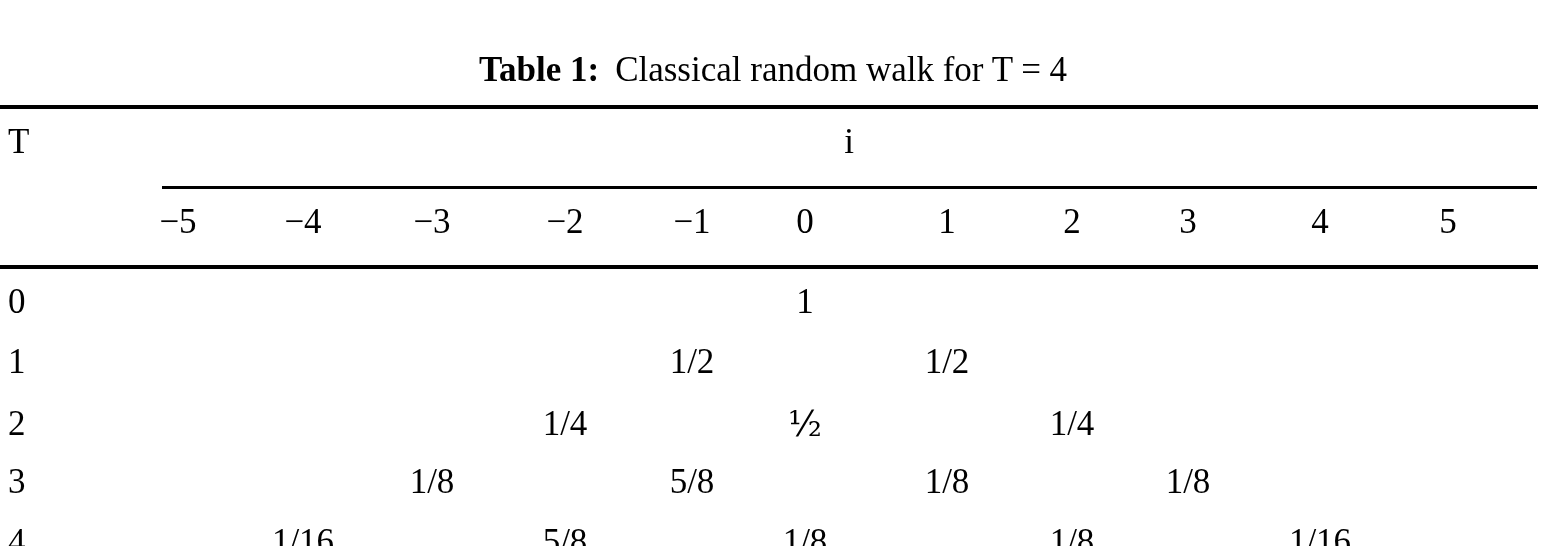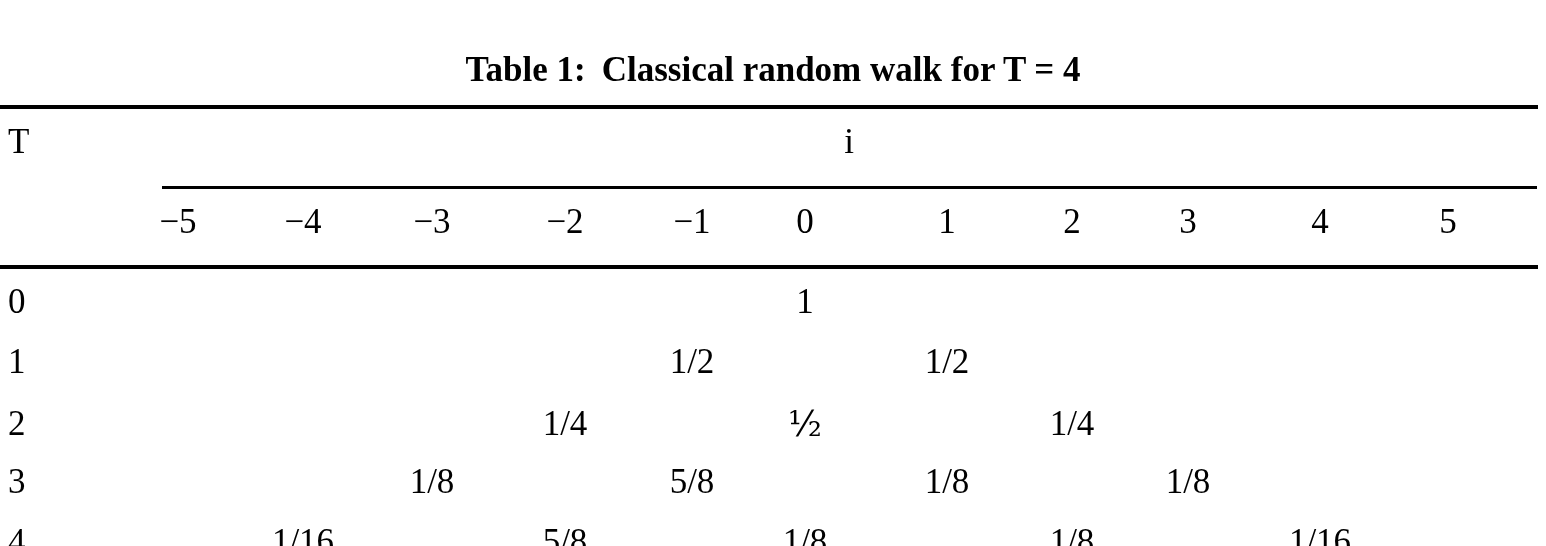--- a/index.html
+++ b/index.html
@@ -36,21 +36,21 @@
     justify-content: center;
     font-size: 35px;
     line-height: 52px;
     white-space: nowrap;
   }
   .caption-label {
     font-weight: bold;
     margin-right: 16px;
   }
   .caption-text {
-    font-weight: bold;
+    font-weight: normal;
   }
 
   
   .rule {
     position: absolute;
     background: #000000;
   }
   .rule-top    { left: 0px;   top: 61px;  width: 1538px; height: 4px; }
   .rule-sub    { left: 162px; top: 142px; width: 1375px; height: 3px; }
   .rule-mid    { left: 0px;   top: 221px; width: 1538px; height: 4px; }

